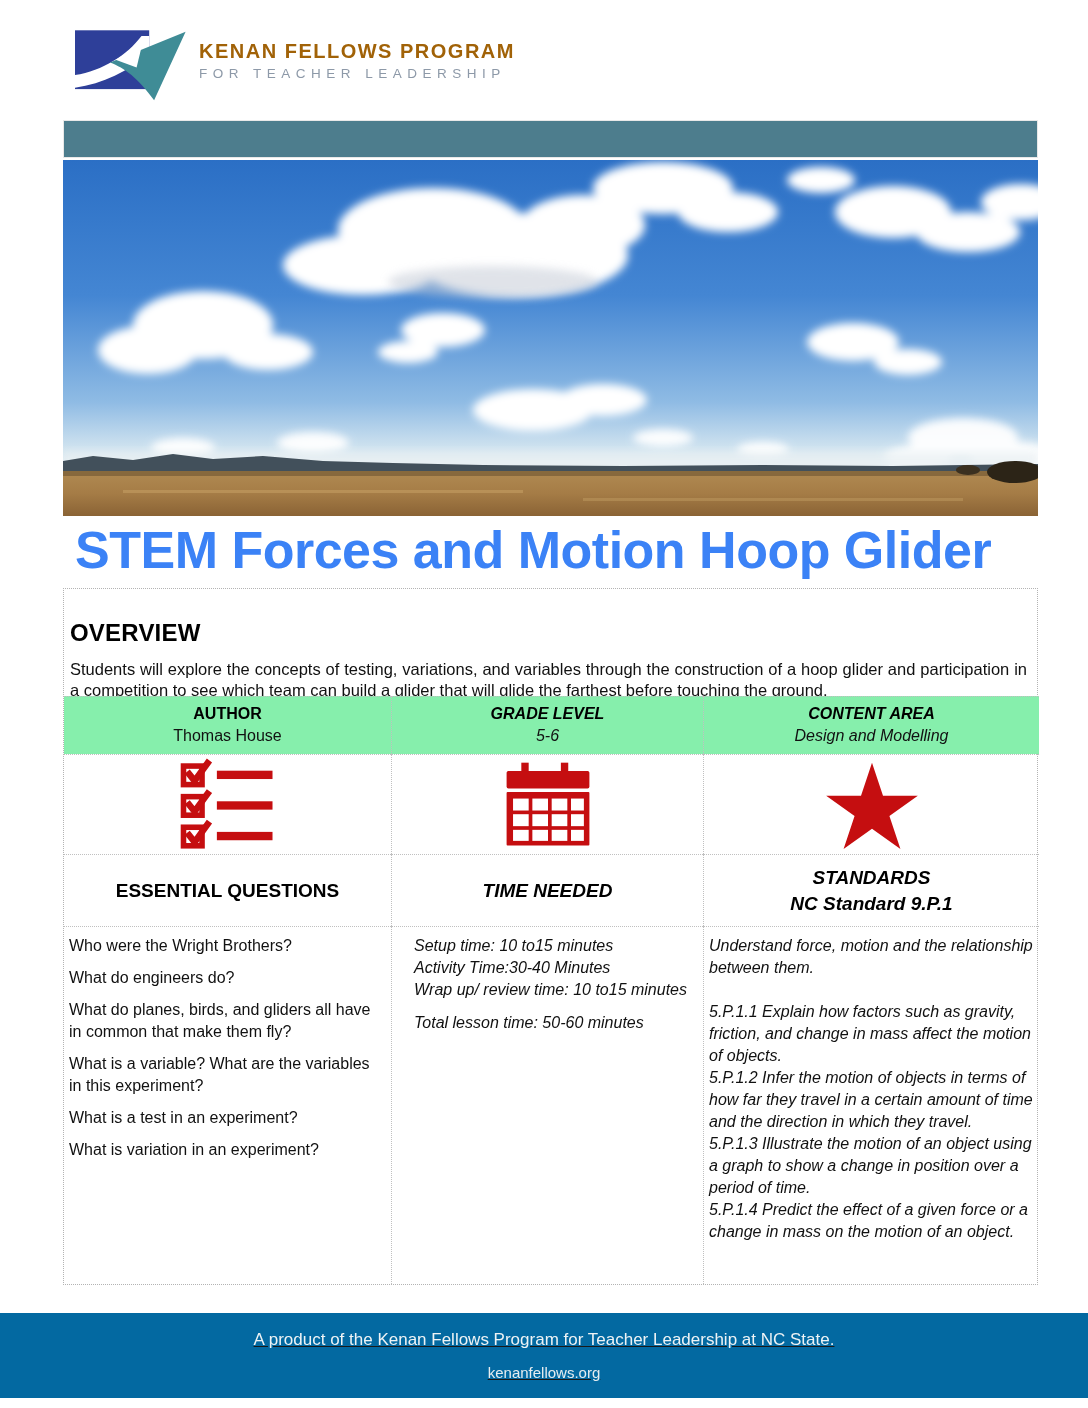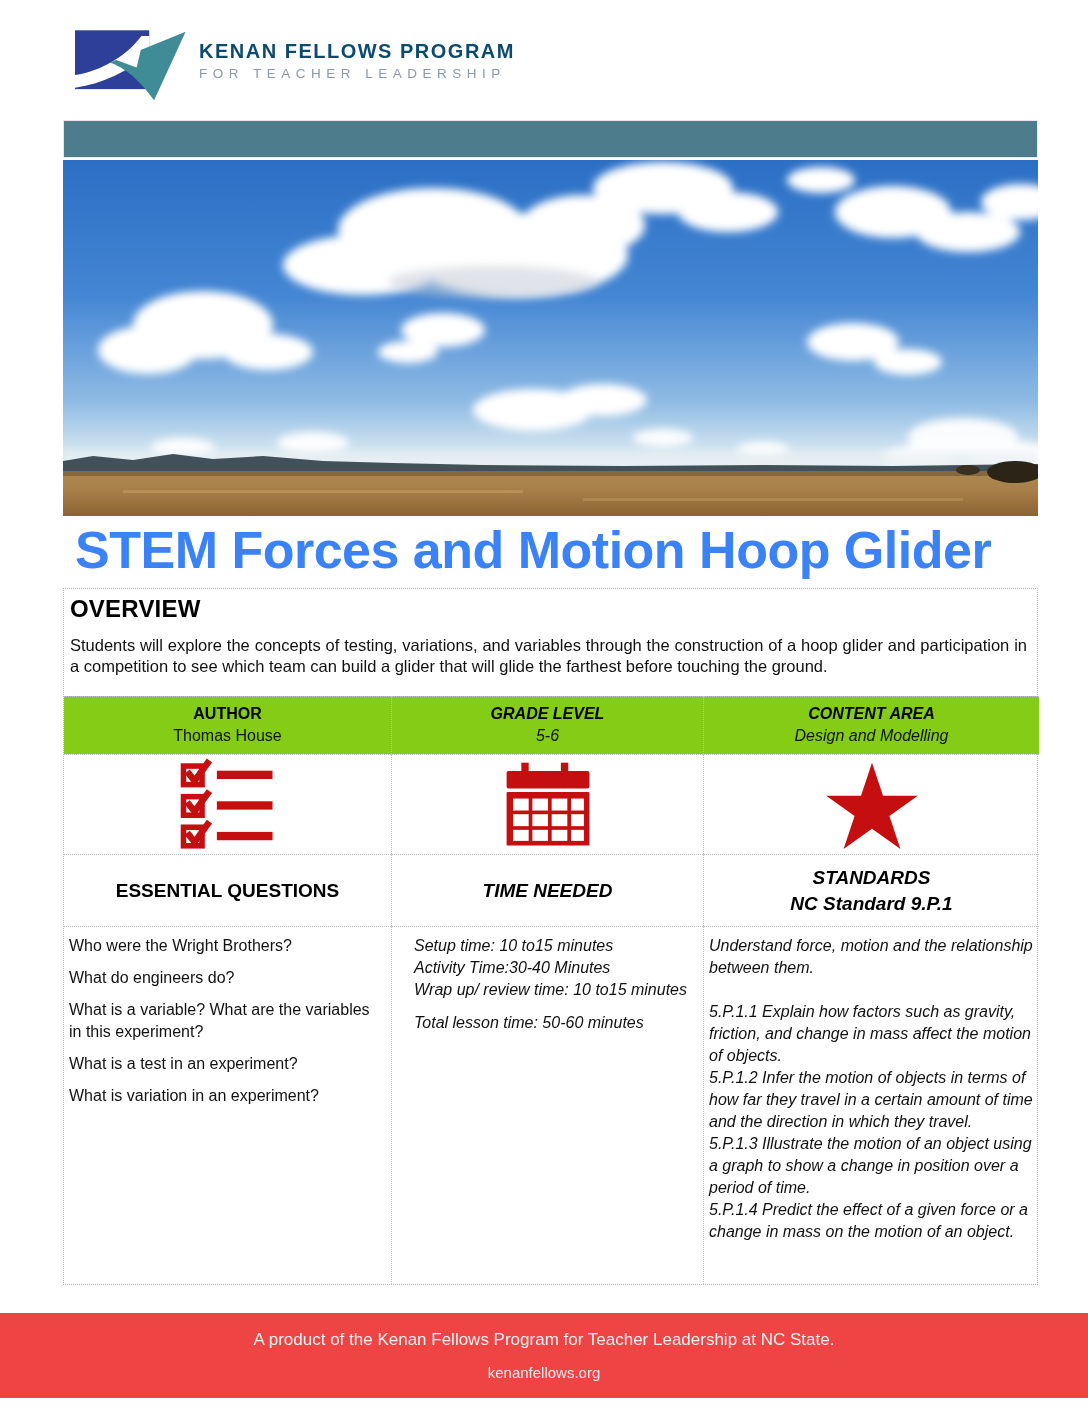--- a/index.html
+++ b/index.html
@@ -4,21 +4,21 @@
 <style>
   html,body{margin:0;padding:0;background:#888;}
   .page{
     position:relative;width:1088px;height:1408px;background:#ffffff;
     font-family:"Liberation Sans", sans-serif;color:#1a1a1a;overflow:hidden;margin:0 auto;
   }
   
   .brand{position:absolute;top:30px;left:75px;display:flex;align-items:flex-start;}
   .brand svg{display:block;}
   .brand-text{margin-left:12px;padding-top:10px;}
-  .brand-line1{font-size:20px;font-weight:bold;color:#0c4a6e;letter-spacing:1.5px;}
+  .brand-line1{font-size:20px;font-weight:bold;color:#a16207;letter-spacing:1.5px;}
   .brand-line2{font-size:13.5px;color:#8d99a8;letter-spacing:5.5px;margin-top:3px;}
   
   .teal-bar{position:absolute;left:63px;top:120px;width:975px;height:38px;background:#4d7d8d;border:1px solid #e8e8e8;box-sizing:border-box;}
   
   .sky{position:absolute;left:63px;top:160px;width:975px;height:356px;overflow:hidden;}
   .sky svg{display:block;}
   
   .title{
     position:absolute;left:63px;top:520px;width:975px;margin:0;padding-left:12px;box-sizing:border-box;
     font-size:52px;font-weight:bold;color:#3b82f6;letter-spacing:-0.5px;white-space:nowrap;
@@ -27,39 +27,39 @@
   .tbl{
     position:absolute;left:63px;top:588px;width:975px;box-sizing:border-box;
     display:grid;grid-template-columns:327px 312px 336px;
     grid-template-rows:107px 58px 100px 72px 358px;
     border:1px dotted #b3b3b3;background:#fff;
   }
   .cell{box-sizing:border-box;overflow:hidden;}
   .bl{border-left:1px dotted #c0c0c0;font-style:italic;}
   .bt{border-top:1px dotted #c0c0c0;}
   .span3{grid-column:1/4;}
-  .overview-cell{padding:4px 12px 8px 6px;}
+  .overview-cell{padding:4px 12px 8px 6px;margin-top:24px;}
   .overview-cell h2{margin:2px 0 12px 0;font-size:24px;letter-spacing:0.2px;color:#000;}
   .overview-cell p{margin:0;font-size:16.5px;line-height:21px;text-align:justify;color:#111;}
-  .meta{background:#84cc16;text-align:center;padding-top:8px;}
+  .meta{background:#86efac;text-align:center;padding-top:8px;}
   .meta-label{font-weight:bold;font-size:16px;color:#000;}
   .meta-value{font-size:16px;margin-top:4px;color:#111;}
   .icon-cell{display:flex;align-items:center;justify-content:center;}
   .head-cell{display:flex;flex-direction:column;align-items:center;justify-content:center;font-weight:bold;font-size:19px;text-align:center;line-height:26px;color:#000;}
   .body-cell{padding:8px 5px 6px 5px;font-size:16px;line-height:22px;color:#111;}
   .body-cell p{margin:0 0 10px 0;}
   .time-cell{padding-left:22px;padding-right:10px;}
   .time-cell .block p{margin:0;}
   .time-cell .total{margin-top:11px;}
   .std-cell p{margin:0;}
   .std-cell .intro{margin-bottom:22px;}
   
   .footer{
-    position:absolute;left:0;top:1313px;width:1088px;height:85px;background:#ef4444;
-    display:flex;flex-direction:column;align-items:center;justify-content:center;gap:14px;
+    position:absolute;left:0;top:1313px;width:1088px;height:85px;background:#0369a1;
+    display:flex;flex-direction:column;align-items:center;justify-content:center;gap:14px;text-decoration:underline;
   }
   .footer-line1{color:#eef3f5;font-size:17px;}
   .footer-line2{color:#e6edf0;font-size:15px;}
 </style>
 </head>
 <body>
 
 <div class="page">
 
   <header class="brand">
@@ -226,20 +226,21 @@
     <div class="cell head-cell bt">ESSENTIAL QUESTIONS</div>
     <div class="cell head-cell bt bl">TIME NEEDED</div>
     <div class="cell head-cell bt bl">
       <span>STANDARDS</span>
       <span>NC Standard 9.P.1</span>
     </div>
 
     <div class="cell body-cell bt">
       <p class="q">Who were the Wright Brothers?</p>
       <p class="q">What do engineers do?</p>
+      <p class="q">What do planes, birds, and gliders all have in common that make them fly?</p>
       <p class="q">What is a variable? What are the variables in this experiment?</p>
       <p class="q">What is a test in an experiment?</p>
       <p class="q">What is variation in an experiment?</p>
     </div>
     <div class="cell body-cell time-cell bt bl">
       <div class="block">
         <p>Setup time: 10 to15 minutes</p>
         <p>Activity Time:30-40 Minutes</p>
         <p>Wrap up/ review time: 10 to15 minutes</p>
       </div>

